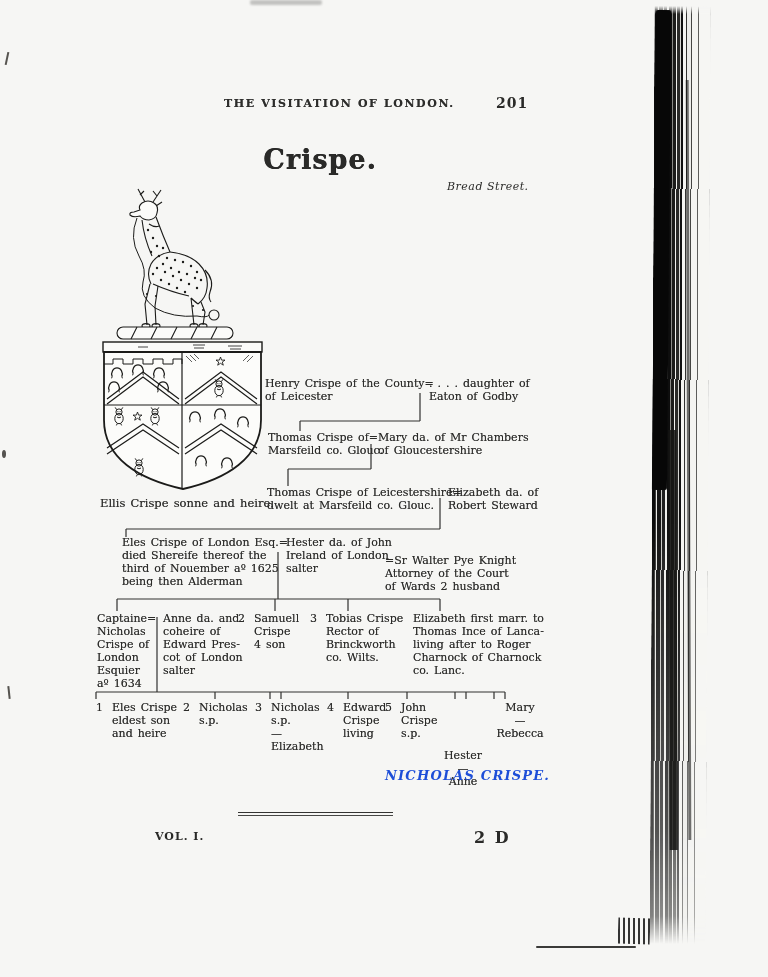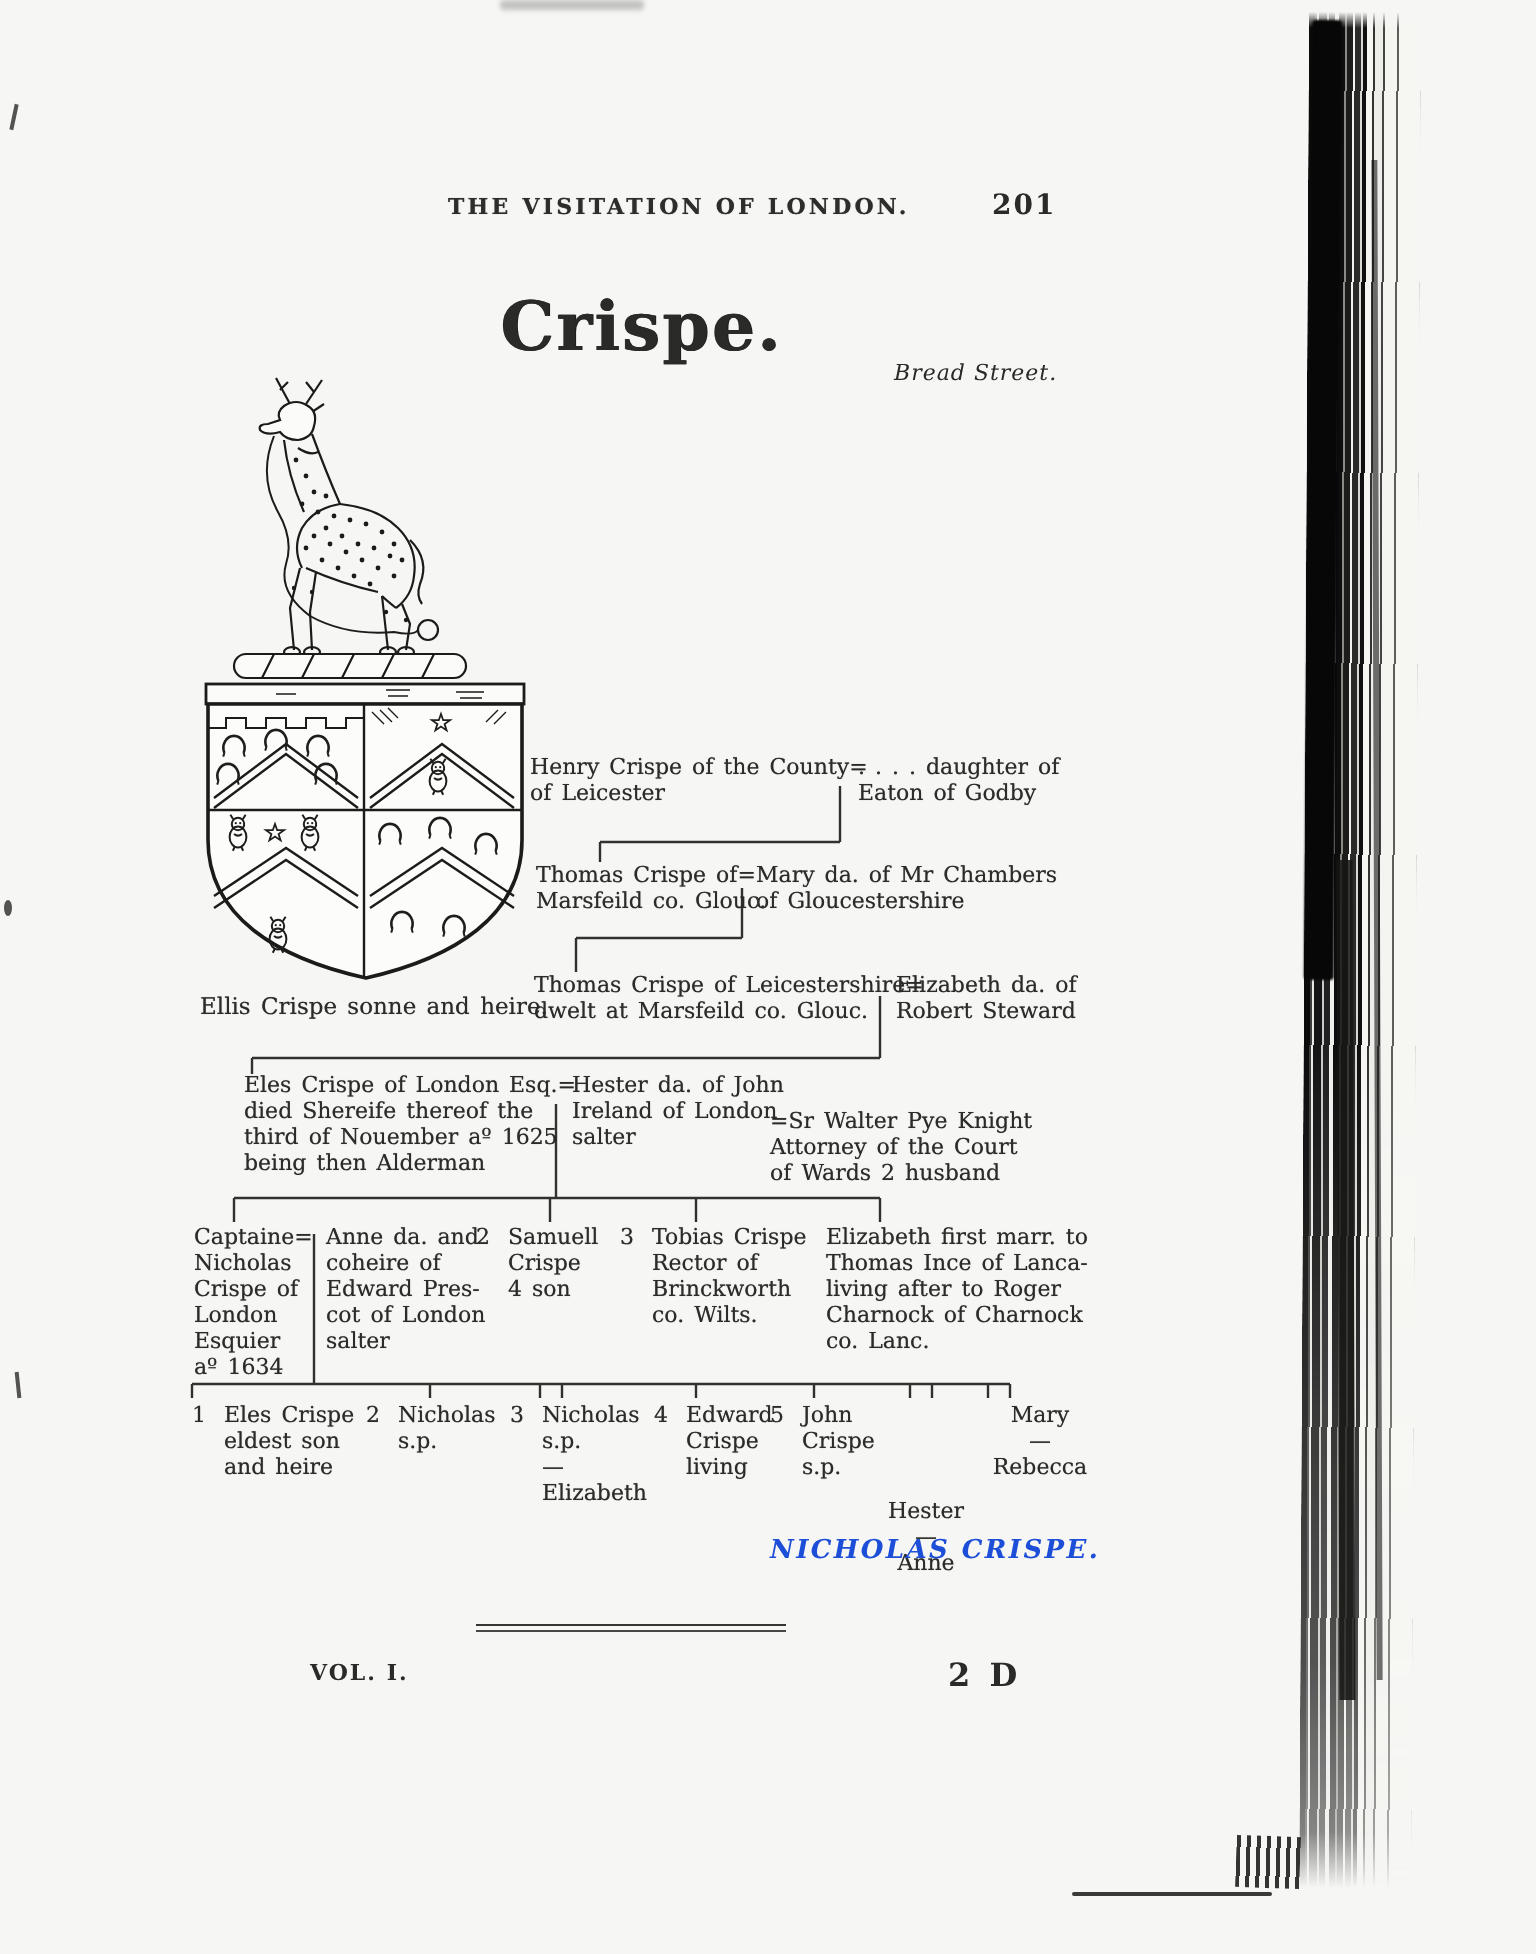--- a/index.html
+++ b/index.html
@@ -18,21 +18,21 @@
     color:#2b2b29;
     text-shadow:0 0 .35px rgba(20,20,20,.55);
   }
   .tc{text-align:center;}
   .header-title{
     font-size:11px;letter-spacing:1.6px;font-weight:bold;
     color:#2d2d2b;text-shadow:0 0 .4px rgba(0,0,0,.5);
   }
   .page-num{font-size:14px;font-weight:bold;letter-spacing:1px;}
   .fam-title{
-    font-size:34px;font-weight:bold;letter-spacing:1px;
+    font-size:27px;font-weight:bold;letter-spacing:1px;
     text-shadow:.4px 0 0 #1c1c1c;
   }
   .street{font-size:11px;font-style:italic;letter-spacing:.5px;}
   .caption{font-size:11.5px;}
   .contin{font-size:13px;font-style:italic;letter-spacing:1.2px;font-weight:bold;color:#1d4ed8;}
   .vol{font-size:11px;font-weight:bold;letter-spacing:1px;margin-left:34px;}
   .sig{font-size:16px;font-weight:bold;letter-spacing:2px;}
   .dbl-rule{
     border-top:1.6px solid #343432;border-bottom:1px solid #474745;
     height:2px;filter:blur(.2px);

